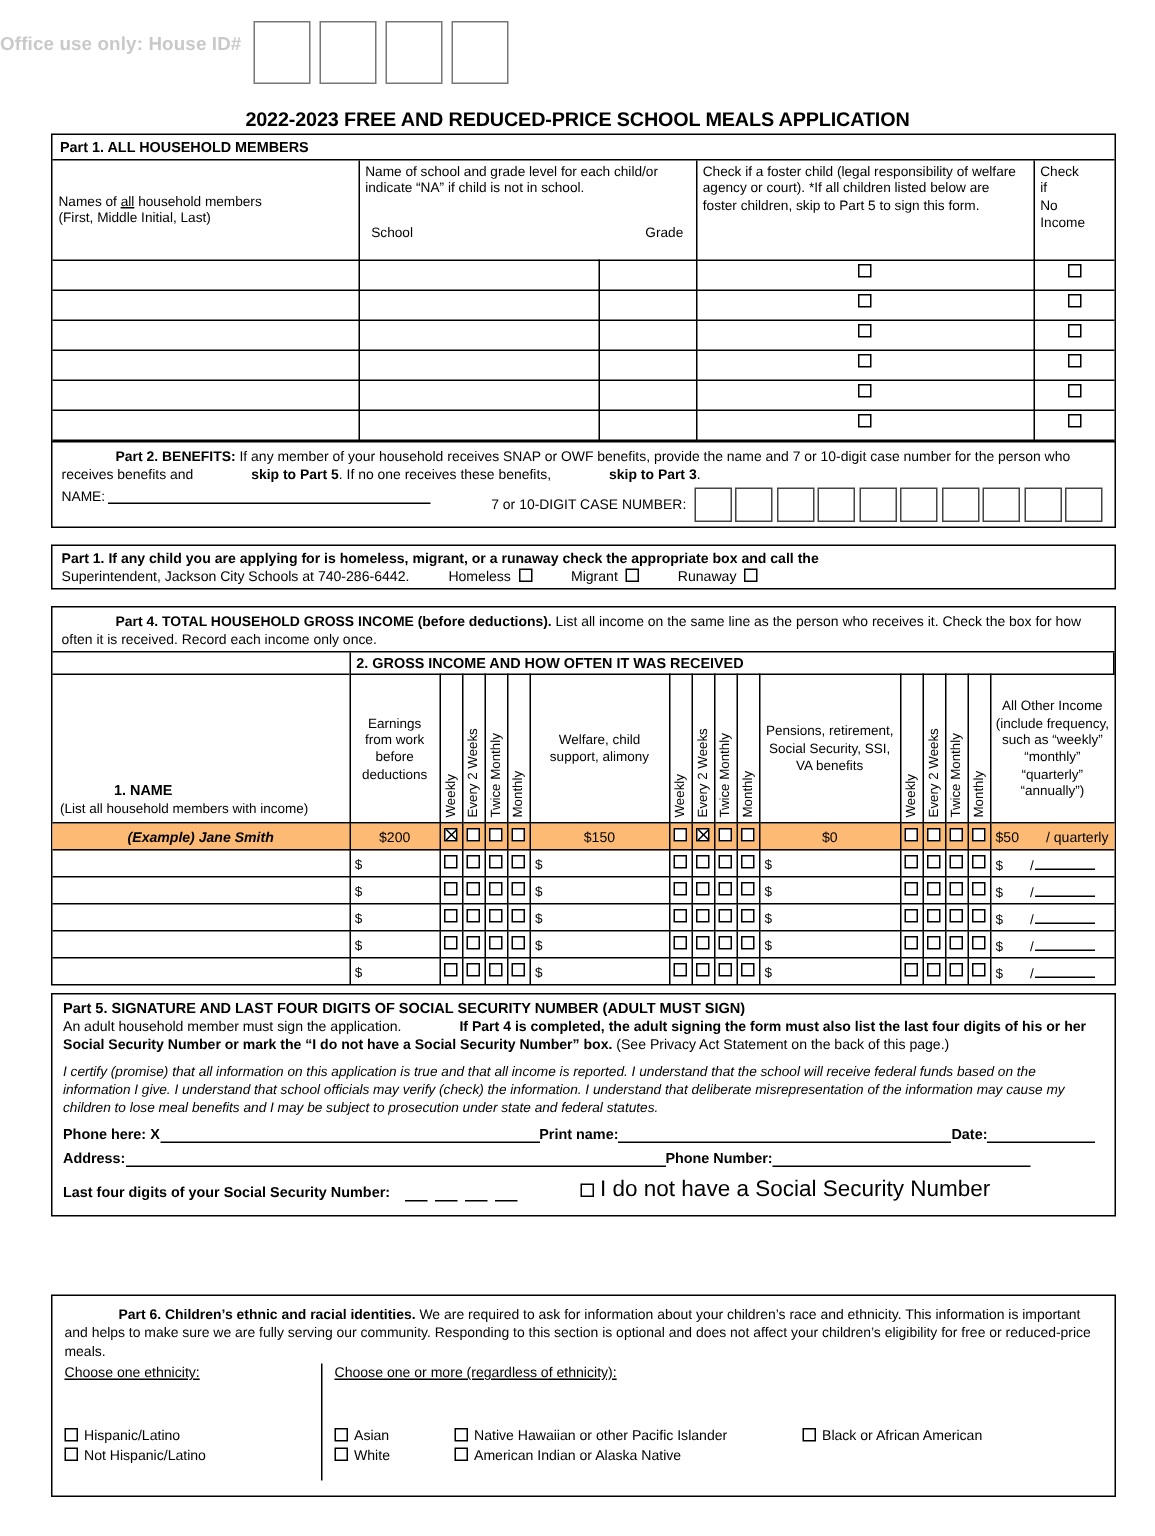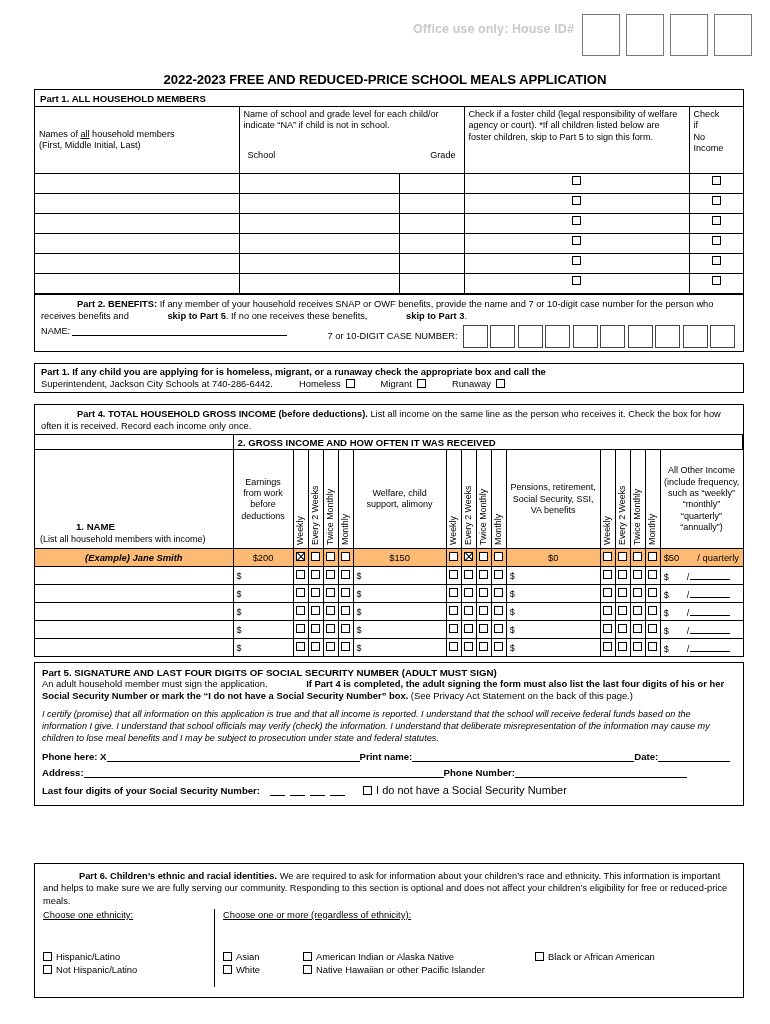--- a/index.html
+++ b/index.html
@@ -24,21 +24,20 @@
   }
 
   
   .office-row {
     position: absolute;
     top: 14px;
     left: 0;
     width: 752px;
     display: flex;
     align-items: flex-start;
-    justify-content: flex-end;
   }
   .office-label {
     color: #c9c9c9;
     font-size: 12.5px;
     font-weight: bold;
     letter-spacing: 0.1px;
     padding-top: 8px;
     padding-right: 8px;
     white-space: nowrap;
   }
@@ -291,21 +290,21 @@
   .r5 { width: 172px; }
   .ssn-line {
     display: flex;
     align-items: flex-end;
     padding: 6px 7px 9px 7px;
     font-size: 9.6px;
     font-weight: bold;
   }
   .ssn-dashes { margin-left: 10px; display: flex; gap: 5px; }
   .ssn-dash { width: 15px; border-bottom: 1.4px solid #000; height: 10px; }
-  .ssn-opt { margin-left: 18px; font-weight: normal; font-size: 11px; }
+  .ssn-opt { margin-left: 42px; font-weight: normal; font-size: 15px; }
   .ssn-opt .cbx { margin-right: 4px; }
 
   
   #part6 { top: 863px; }
   .p6-b { font-size: 9.3px; line-height: 12.3px; padding: 6px 8px 2px 8px; }
   .p6-cols { display: flex; padding: 0 0 10px 0; }
   .p6-left {
     width: 222px;
     padding: 0 8px;
     box-sizing: border-box;
@@ -686,22 +685,22 @@
         <div class="p6-opt"><span class="cbx"></span><span>Not Hispanic/Latino</span></div>
       </div>
       <div class="p6-right">
         <div class="p6-head">Choose one or more (regardless of ethnicity):</div>
         <div class="p6-grid">
           <div class="p6-c1">
             <div class="p6-opt"><span class="cbx"></span><span>Asian</span></div>
             <div class="p6-opt"><span class="cbx"></span><span>White</span></div>
           </div>
           <div class="p6-c2">
+            <div class="p6-opt"><span class="cbx"></span><span>Native Hawaiian or other Pacific Islander</span></div>
             <div class="p6-opt"><span class="cbx"></span><span>American Indian or Alaska Native</span></div>
-            <div class="p6-opt"><span class="cbx"></span><span>Native Hawaiian or other Pacific Islander</span></div>
           </div>
           <div class="p6-c3">
             <div class="p6-opt"><span class="cbx"></span><span>Black or African American</span></div>
           </div>
         </div>
       </div>
     </div>
   </div>
 
 </div>

